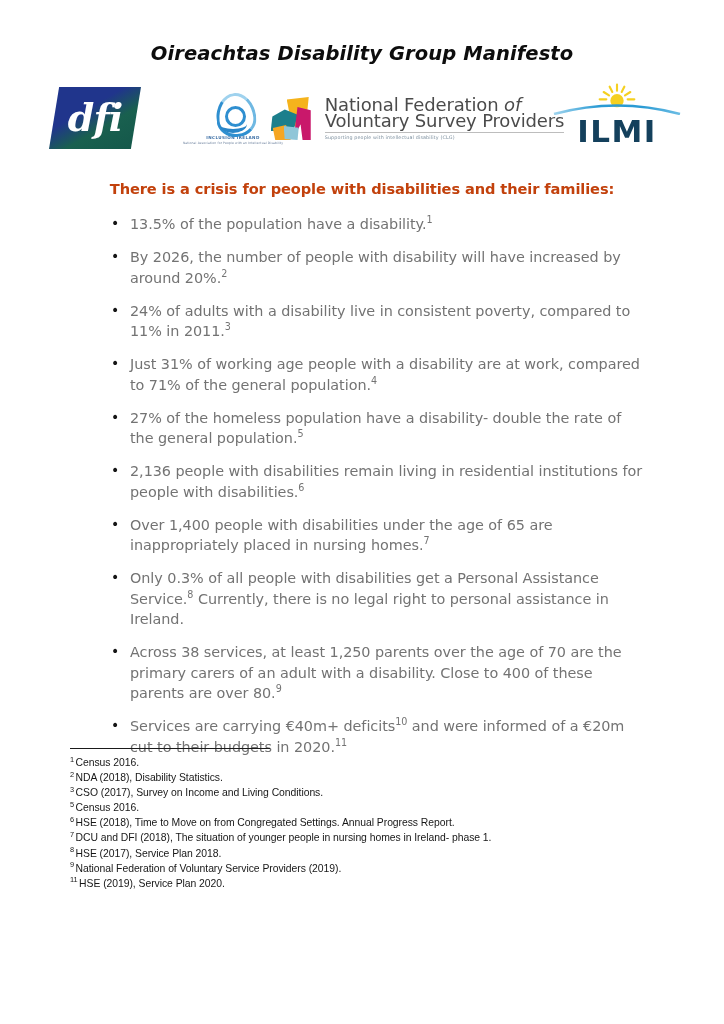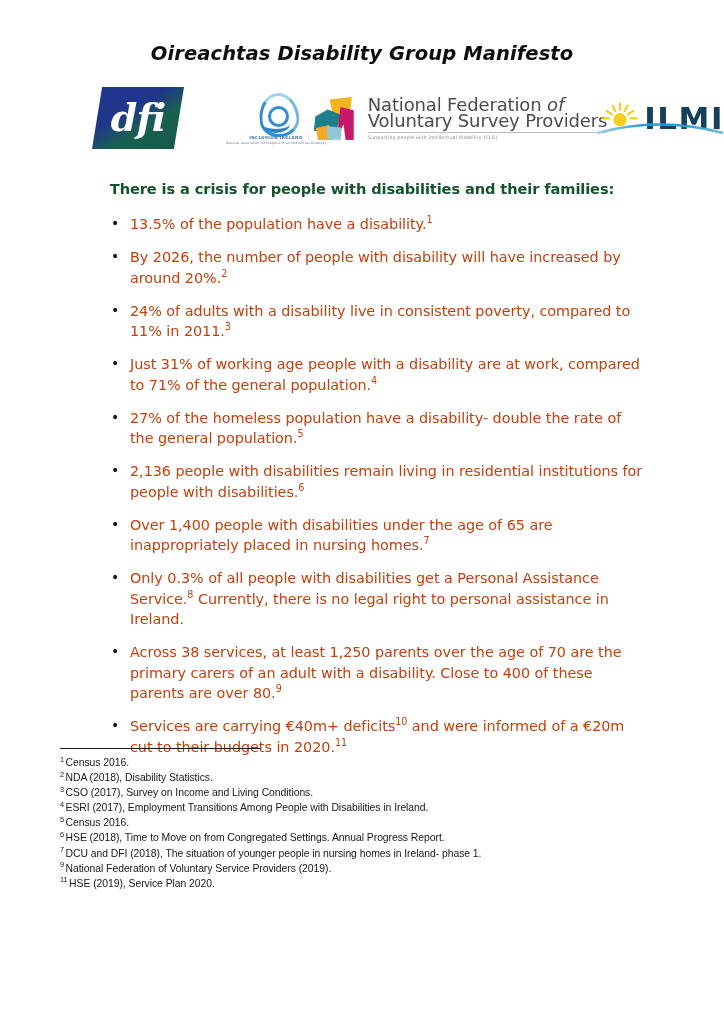--- a/index.html
+++ b/index.html
@@ -32,21 +32,21 @@
     color: #0d0d0d;
     margin: 0;
     padding-top: 42px;
     font-style: italic;
   }
 
   
   .logo-row {
     display: flex;
     align-items: center;
-    justify-content: flex-end;
+    justify-content: center;
     gap: 16px;
     margin-top: 17px;
     height: 72px;
   }
   .logo {
     display: flex;
     align-items: center;
     justify-content: center;
     position: relative;
   }
@@ -181,21 +181,21 @@
     font-size: 4.8px;
     color: #7c8f9e;
     letter-spacing: 0.15px;
     white-space: nowrap;
   }
 
   
   .logo-ilmi {
     width: 128px;
     height: 70px;
-    flex-direction: row;
+    flex-direction: column;
     justify-content: flex-start;
   }
   .ilmi-top {
     position: relative;
     width: 128px;
     height: 32px;
   }
   .ilmi-sun {
     position: absolute;
     left: 50%;
@@ -220,61 +220,61 @@
     letter-spacing: 1.5px;
     line-height: 33px;
     margin-top: 0px;
   }
 
   
   .lead {
     text-align: center;
     font-weight: bold;
     font-size: 14.6px;
-    color: #14532d;
+    color: #c2410c;
     margin: 0;
     padding-top: 26px;
     letter-spacing: -0.1px;
   }
 
   
   .bullets {
     margin: 0;
     padding: 0;
     list-style: none;
     margin-top: 17px;
   }
   .bullet {
     position: relative;
     padding-left: 130px;
     padding-right: 78px;
     font-size: 14.4px;
     line-height: 20.5px;
-    color: #c2410c;
+    color: #737373;
     margin-bottom: 12.5px;
     letter-spacing: -0.05px;
   }
   .bullet::before {
     content: "\2022";
     position: absolute;
     left: 111px;
     top: -1px;
     font-size: 14px;
     color: #151515;
   }
   .bullet sup {
     font-size: 9.6px;
     vertical-align: super;
     line-height: 0;
   }
 
   
   .footnotes {
     position: absolute;
-    left: 60px;
+    left: 70px;
     top: 748px;
     width: 600px;
   }
   .fn-rule {
     width: 200px;
     border-top: 1.1px solid #1a1a1a;
     margin-bottom: 6px;
   }
   .fn {
     font-family: "Liberation Sans", sans-serif;
@@ -376,21 +376,21 @@
     <li class="bullet"><span>Only 0.3% of all people with disabilities get a Personal Assistance Service.</span><sup>8</sup><span> Currently, there is no legal right to personal assistance in Ireland.</span></li>
     <li class="bullet"><span>Across 38 services, at least 1,250 parents over the age of 70 are the primary carers of an adult with a disability. Close to 400 of these parents are over 80.</span><sup>9</sup></li>
     <li class="bullet"><span>Services are carrying €40m+ deficits</span><sup>10</sup><span> and were informed of a €20m cut to their budgets in 2020.</span><sup>11</sup></li>
   </ul>
 
   <div class="footnotes">
     <div class="fn-rule"></div>
     <div class="fn"><sup>1</sup><span>Census 2016.</span></div>
     <div class="fn"><sup>2</sup><span>NDA (2018), Disability Statistics.</span></div>
     <div class="fn"><sup>3</sup><span>CSO (2017), Survey on Income and Living Conditions.</span></div>
-    <div class="fn"><sup>4</sup><span>ESRI (2017), Employment Transitions Among People with Disabilities in Ireland.</span></div>
     <div class="fn"><sup>5</sup><span>Census 2016.</span></div>
     <div class="fn"><sup>6</sup><span>HSE (2018), Time to Move on from Congregated Settings. Annual Progress Report.</span></div>
     <div class="fn"><sup>7</sup><span>DCU and DFI (2018), The situation of younger people in nursing homes in Ireland- phase 1.</span></div>
+    <div class="fn"><sup>8</sup><span>HSE (2017), Service Plan 2018.</span></div>
     <div class="fn"><sup>9</sup><span>National Federation of Voluntary Service Providers (2019).</span></div>
     <div class="fn"><sup>11</sup><span>HSE (2019), Service Plan 2020.</span></div>
   </div>
 
 </div>
 
 </body></html>

